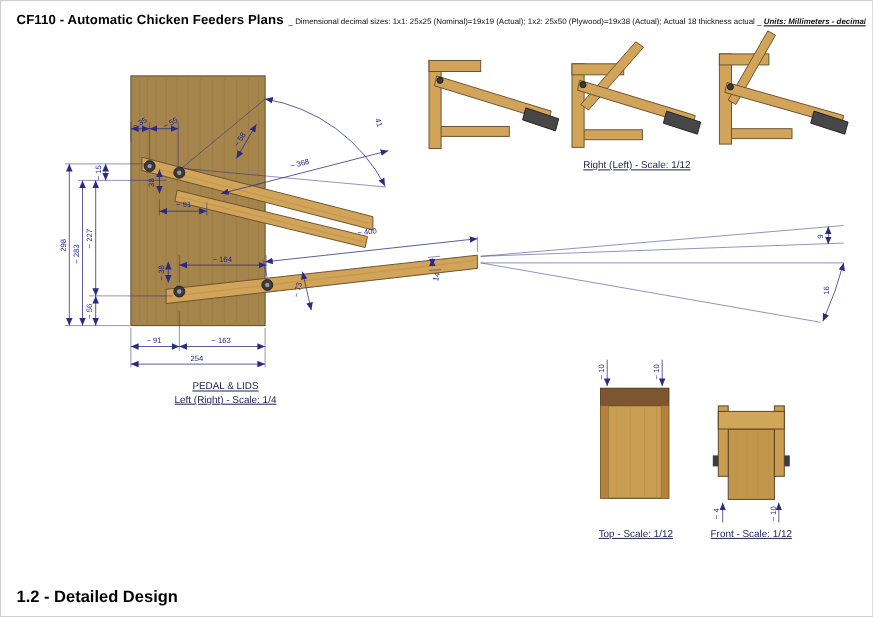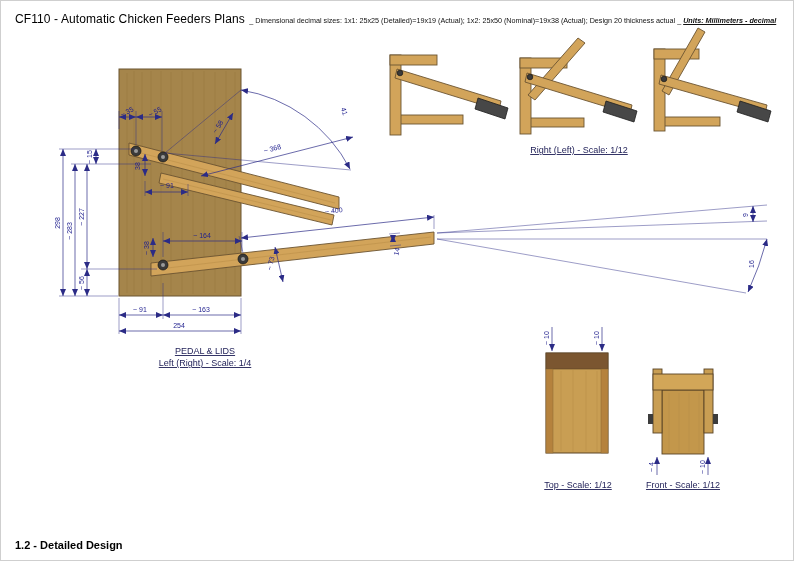--- a/index.html
+++ b/index.html
@@ -2,26 +2,26 @@
 <html><head>
 <meta charset="utf-8">
 <style>
   html,body { margin:0; padding:0; background:#ffffff; }
   .sheet {
     position:relative; width:794px; height:561px; background:#ffffff;
     border:1px solid #cfcfcf; box-sizing:border-box; overflow:hidden;
     font-family:"Liberation Sans", sans-serif;
   }
   .header { position:absolute; top:8px; left:14px; right:6px; white-space:nowrap; overflow:hidden; }
-  .title  { font-size:12px; font-weight:normal; color:#000; letter-spacing:.1px; }
+  .title  { font-size:12px; font-weight:bold; color:#000; letter-spacing:.1px; }
   .sub    { font-size:7.2px; color:#101010; }
   .sub b  { font-weight:normal; }
   .units  { font-weight:bold; font-style:italic; text-decoration:underline; }
   svg.drawing { position:absolute; left:0; top:0; }
-  .footer { position:absolute; left:14px; bottom:9px; font-size:11px; font-weight:bold; color:#000; }
+  .footer { position:absolute; left:14px; bottom:9px; font-size:15px; font-weight:bold; color:#000; }
 
   
   .dl  { stroke:#2b2b86; stroke-width:.7; fill:none; }
   .xl  { stroke:#2b2b86; stroke-width:.55; fill:none; opacity:.85; }
   text.dim { fill:#1f1f8e; font-size:7px; text-anchor:middle; font-family:"Liberation Sans",sans-serif; }
   text.vlabel { fill:#1d1d55; font-size:9px; text-anchor:middle; text-decoration:underline;
                 font-family:"Liberation Sans",sans-serif; }
   .wood  { fill:#d2a45a; stroke:#6b5431; stroke-width:.9; }
   .woodB { fill:#a5854b; stroke:#6b5431; stroke-width:1; }
   .pedal { fill:#474747; stroke:#1e1e1e; stroke-width:.8; }
@@ -31,21 +31,21 @@
   .boltI { fill:#9a9a9a; }
 </style>
 </head>
 <body>
 
 <div class="sheet">
 
   <div class="header">
     <span class="title">CF110 - Automatic Chicken Feeders Plans</span>
     <span class="sub">
-      <span>_ Dimensional decimal sizes: </span><b>1x1</b><span>: 25x25 (Detailed)=19x19 (Actual); </span><b>1x2</b><span>: 25x50 (Nominal)=19x38 (Actual); </span><b>Design</b><span> 20 thickness actual _ </span><span class="units">Units: Millimeters - decimal</span>
+      <span>_ Dimensional decimal sizes: </span><b>1x1</b><span>: 25x25 (Nominal)=19x19 (Actual); </span><b>1x2</b><span>: 25x50 (Plywood)=19x38 (Actual); </span><b>Actual</b><span> 18 thickness actual _ </span><span class="units">Units: Millimeters - decimal</span>
     </span>
   </div>
 
   <svg class="drawing" width="794" height="561" viewBox="0 0 794 561">
     <defs>
       <marker id="ar" markerUnits="userSpaceOnUse" markerWidth="8" markerHeight="6" refX="7" refY="3" orient="auto-start-reverse">
         <path d="M0,0 L7,3 L0,6 Z" fill="#2b2b86"></path>
       </marker>
     </defs>
 

